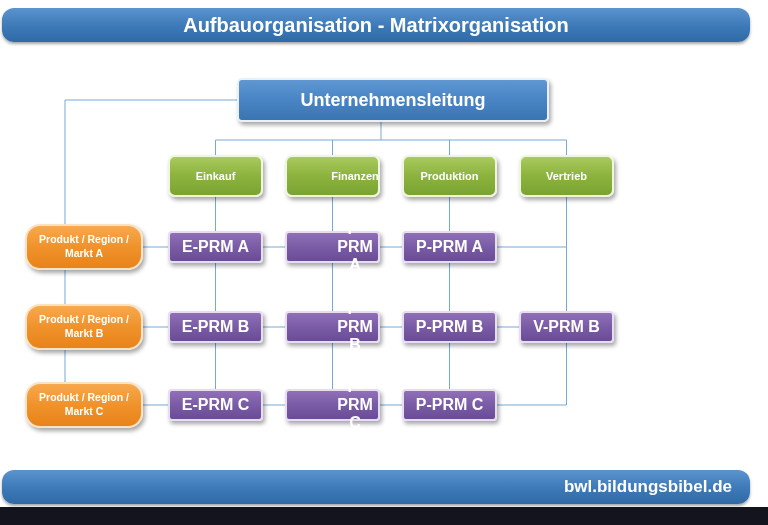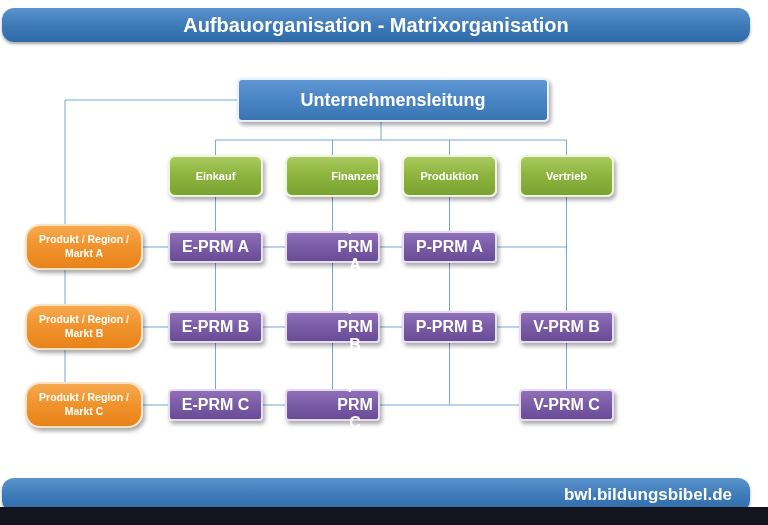--- a/index.html
+++ b/index.html
@@ -9,21 +9,21 @@
   }
 
   
   .bar {
     position:absolute; left:2px; width:748px; height:34px; box-sizing:border-box;
     background:linear-gradient(180deg,#5a94cf 0%,#3c79b6 55%,#2f6aa6 100%);
     border-radius:12px; box-shadow:0 2px 3px rgba(0,0,0,.35);
     color:#ffffff; font-weight:bold; display:flex; align-items:center;
   }
   .topbar { top:8px; justify-content:center; font-size:20px; }
-  .bottombar { top:470px; justify-content:flex-end; padding-right:18px; font-size:17px;margin-top:8px; }
+  .bottombar { top:470px; justify-content:flex-end; padding-right:18px; font-size:17px; }
   .darkstrip { position:absolute; left:0; top:507px; width:768px; height:18px; background:#14141e; }
 
   
   .lines { position:absolute; left:0; top:0; width:768px; height:525px; }
 
   
   .node {
     position:absolute; display:flex; align-items:center; justify-content:center;
     color:#ffffff; font-weight:bold; text-align:center; box-sizing:border-box;
     box-shadow:2px 3px 4px rgba(0,0,0,.35);
@@ -106,18 +106,18 @@
   <div class="node prm-box rA c2">P-PRM A</div>
   <div class="node prm-box rA c1">F-PRM A</div>
 
   <div class="node prm-box rB c0">E-PRM B</div>
   <div class="node prm-box rB c1">F-PRM B</div>
   <div class="node prm-box rB c2">P-PRM B</div>
   <div class="node prm-box rB c3">V-PRM B</div>
 
   <div class="node prm-box rC c0">E-PRM C</div>
   <div class="node prm-box rC c1">F-PRM C</div>
-  <div class="node prm-box rC c3">V-PRM C</div>
+  <div class="node prm-box rC c2">P-PRM C</div>
 
   <div class="bar bottombar">bwl.bildungsbibel.de</div>
   <div class="darkstrip"></div>
 
 </div>
 
 </body></html>

